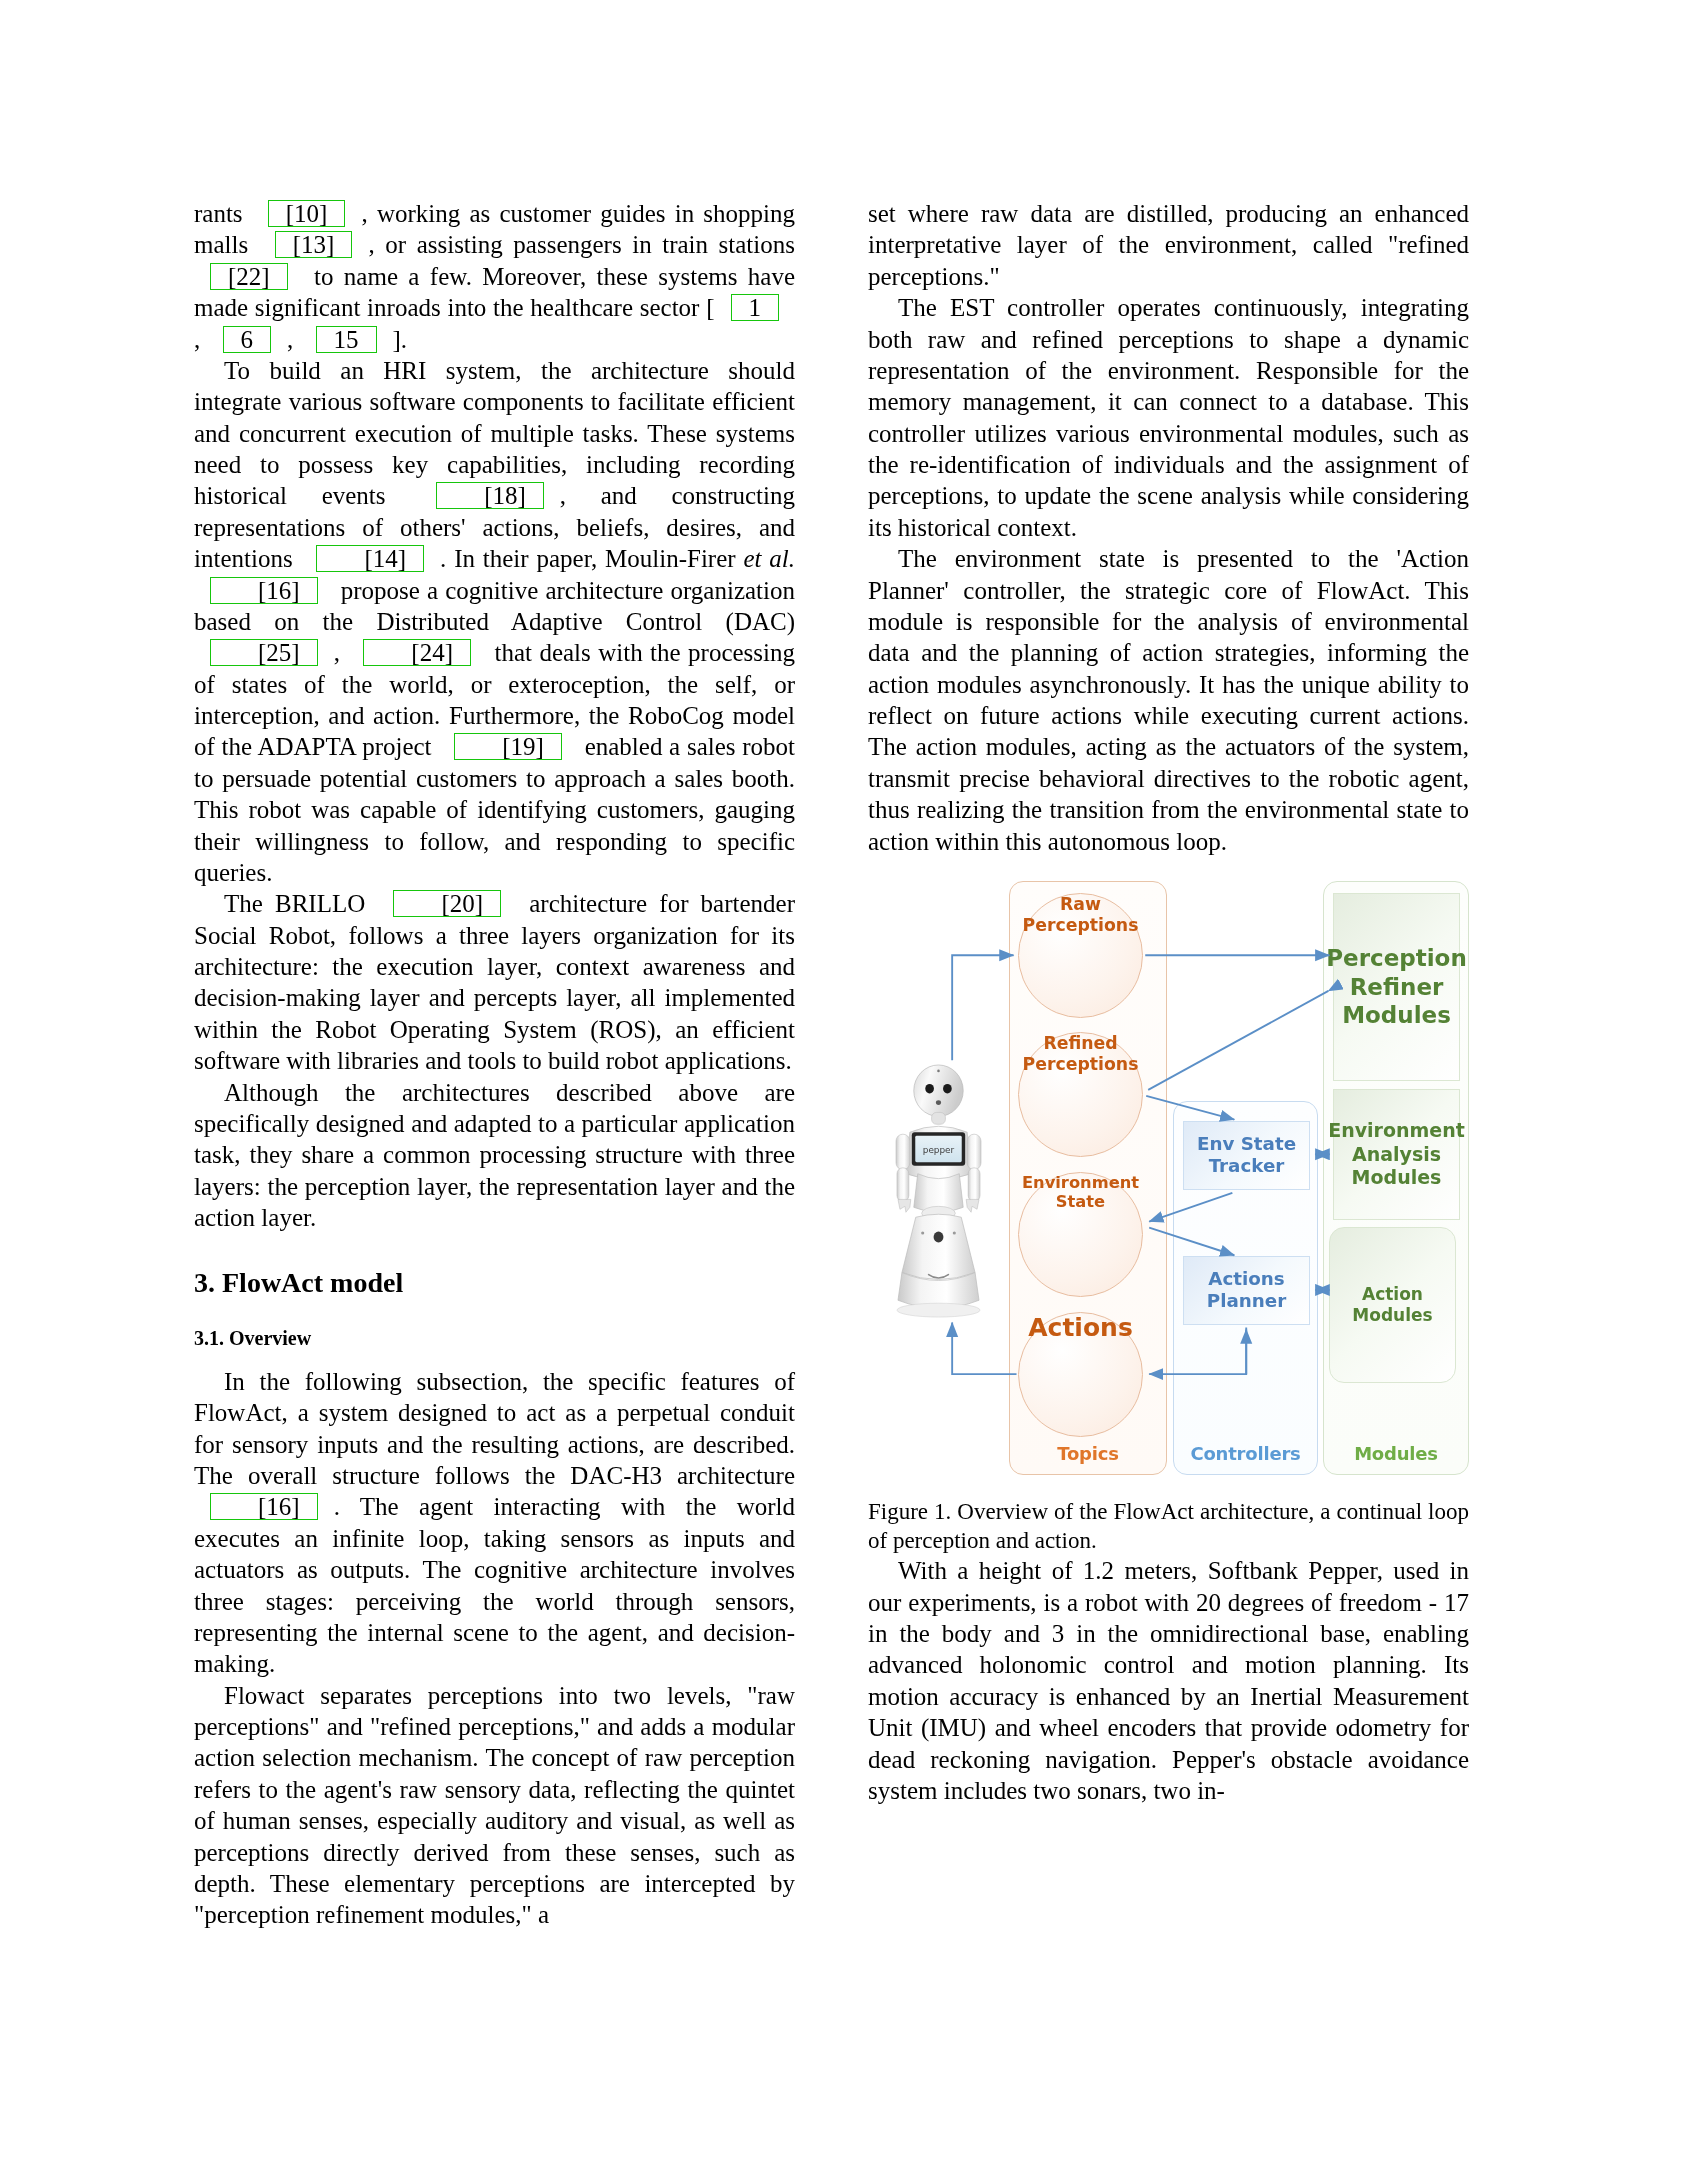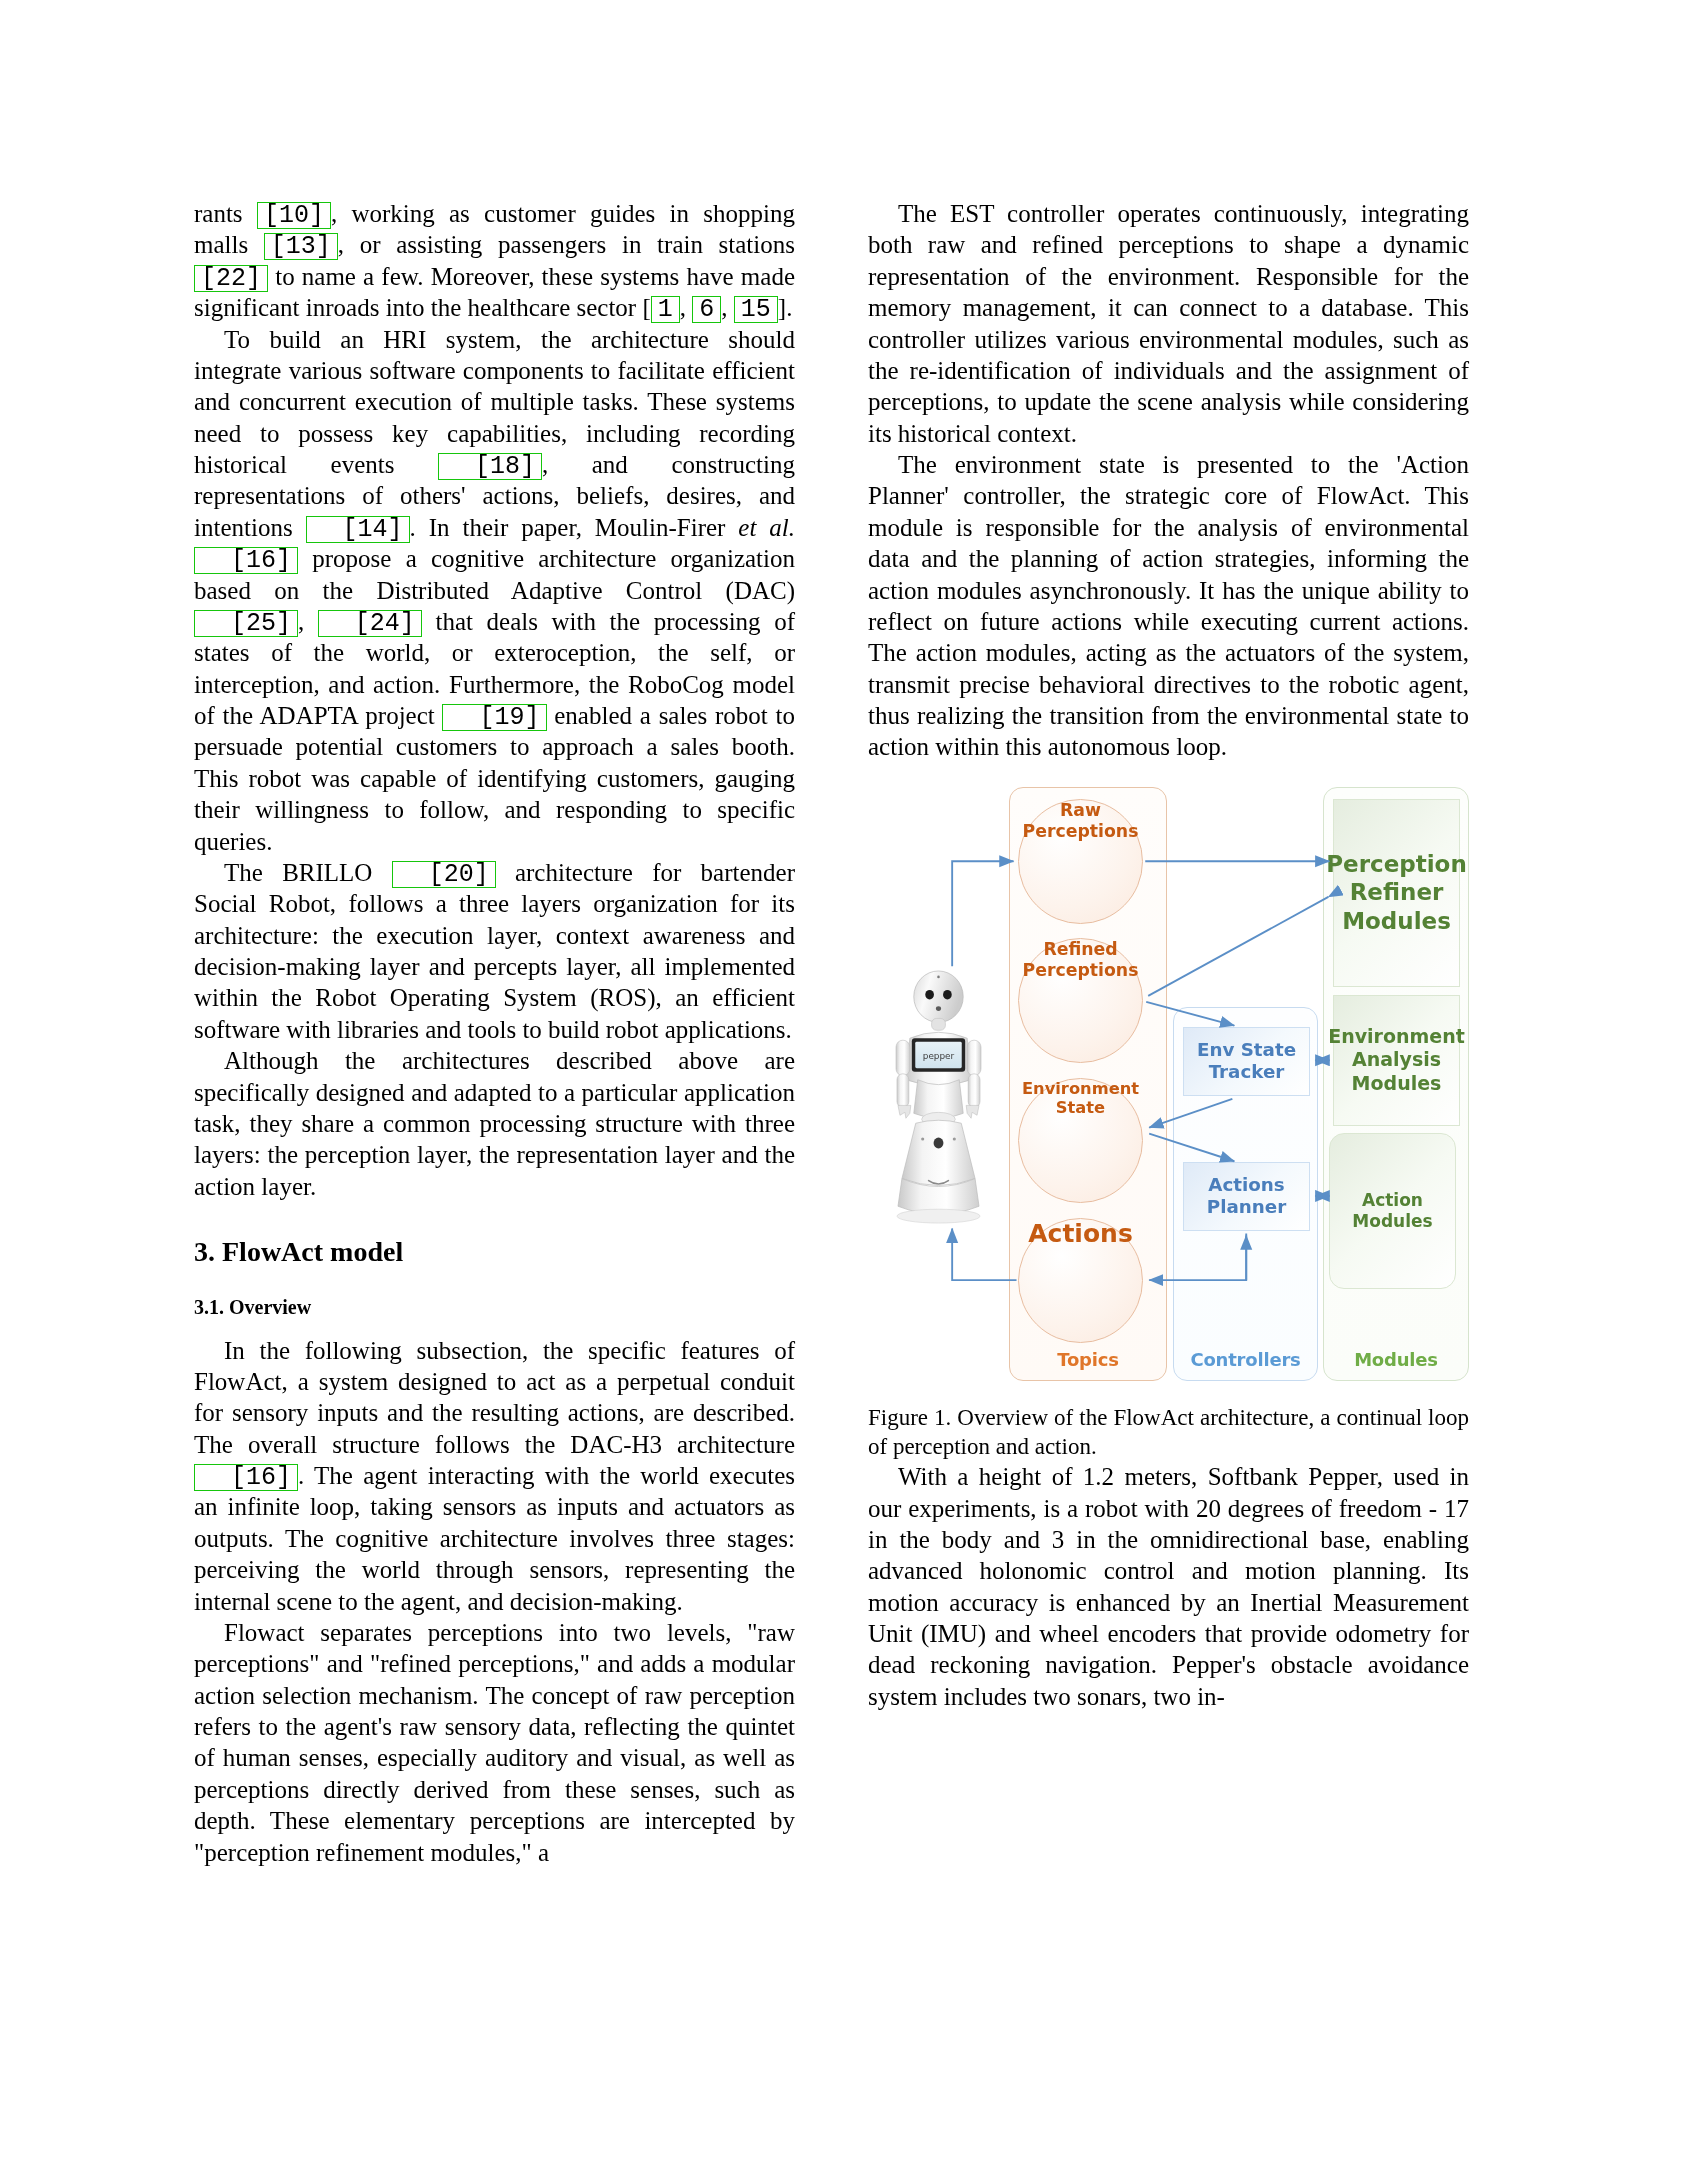--- a/index.html
+++ b/index.html
@@ -37,25 +37,24 @@
 
   p {
     margin: 0;
     text-indent: 30px;
   }
   p.noindent { text-indent: 0; }
 
   .cite {
     color: #000;
     border: 1.6px solid #16c60c;
-    padding: 0 6px;
+    padding: 0 17px;
     line-height: 1;
     display: inline-block;
-    margin: 0 0px;
-    font-family: Liberation Mono, monospace;
+    margin: 0 16px;
   }
 
   h2.sec {
     font-size: 28px;
     font-weight: bold;
     margin: 33px 0 22px 0;
     text-indent: 0;
     line-height: 1.2;
   }
   h3.subsec {
@@ -201,20 +200,21 @@
     <h3 class="subsec">3.1. Overview</h3>
 
     <div id="left-paras2">
         <p>In the following subsection, the specific features of FlowAct, a system designed to act as a perpetual conduit for sensory inputs and the resulting actions, are described. The overall structure follows the DAC-H3 architecture <span class="cite">[16]</span>. The agent interacting with the world executes an infinite loop, taking sensors as inputs and actuators as outputs. The cognitive architecture involves three stages: perceiving the world through sensors, representing the internal scene to the agent, and decision-making.</p>
         <p>Flowact separates perceptions into two levels, "raw perceptions" and "refined perceptions," and adds a modular action selection mechanism. The concept of raw perception refers to the agent's raw sensory data, reflecting the quintet of human senses, especially auditory and visual, as well as perceptions directly derived from these senses, such as depth. These elementary perceptions are intercepted by "perception refinement modules," a</p>
       </div>
   </div>
 
   <div class="col col-right">
     <div id="right-paras">
+        <p class="noindent">set where raw data are distilled, producing an enhanced interpretative layer of the environment, called "refined perceptions."</p>
         <p>The EST controller operates continuously, integrating both raw and refined perceptions to shape a dynamic representation of the environment. Responsible for the memory management, it can connect to a database. This controller utilizes various environmental modules, such as the re-identification of individuals and the assignment of perceptions, to update the scene analysis while considering its historical context.</p>
         <p>The environment state is presented to the 'Action Planner' controller, the strategic core of FlowAct. This module is responsible for the analysis of environmental data and the planning of action strategies, informing the action modules asynchronously. It has the unique ability to reflect on future actions while executing current actions. The action modules, acting as the actuators of the system, transmit precise behavioral directives to the robotic agent, thus realizing the transition from the environmental state to action within this autonomous loop.</p>
       </div>
 
     <div class="figure">
       <div class="fig-inner">
 
         <div class="lane lane-controllers">
           <div class="lane-label">Controllers</div>
         </div>

